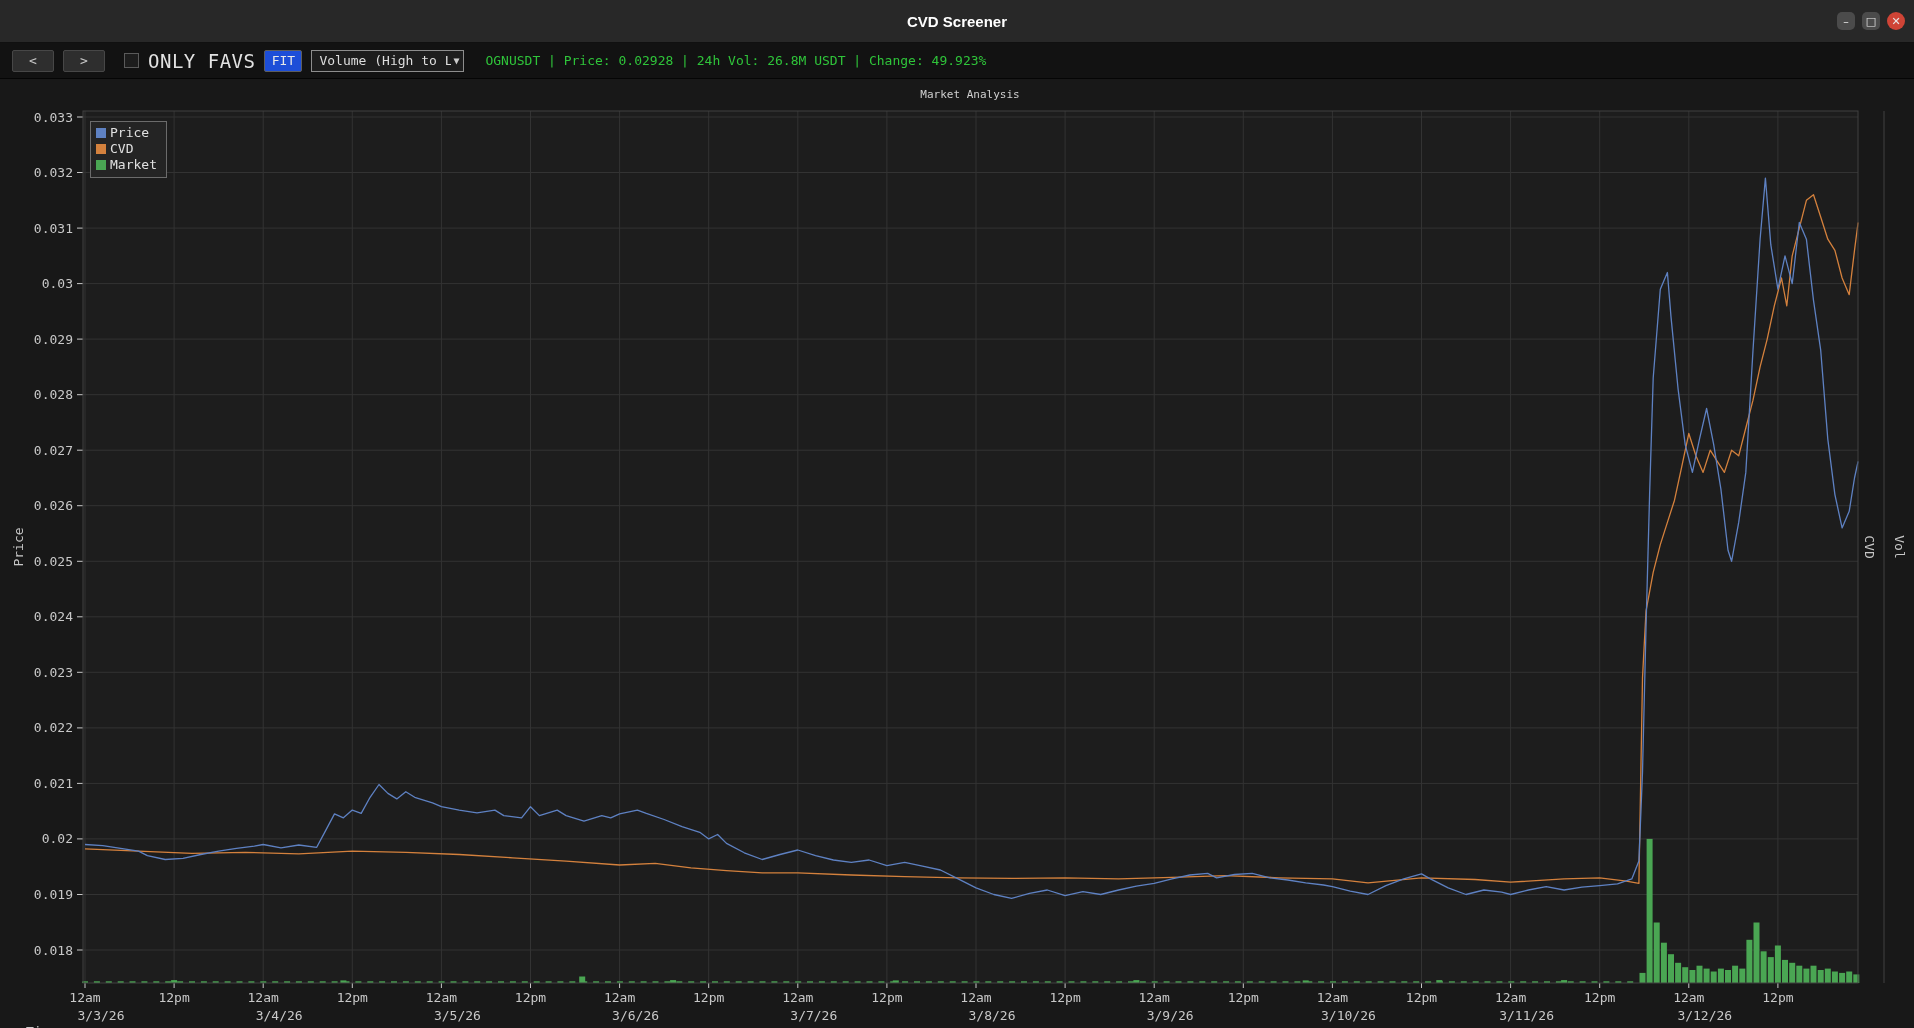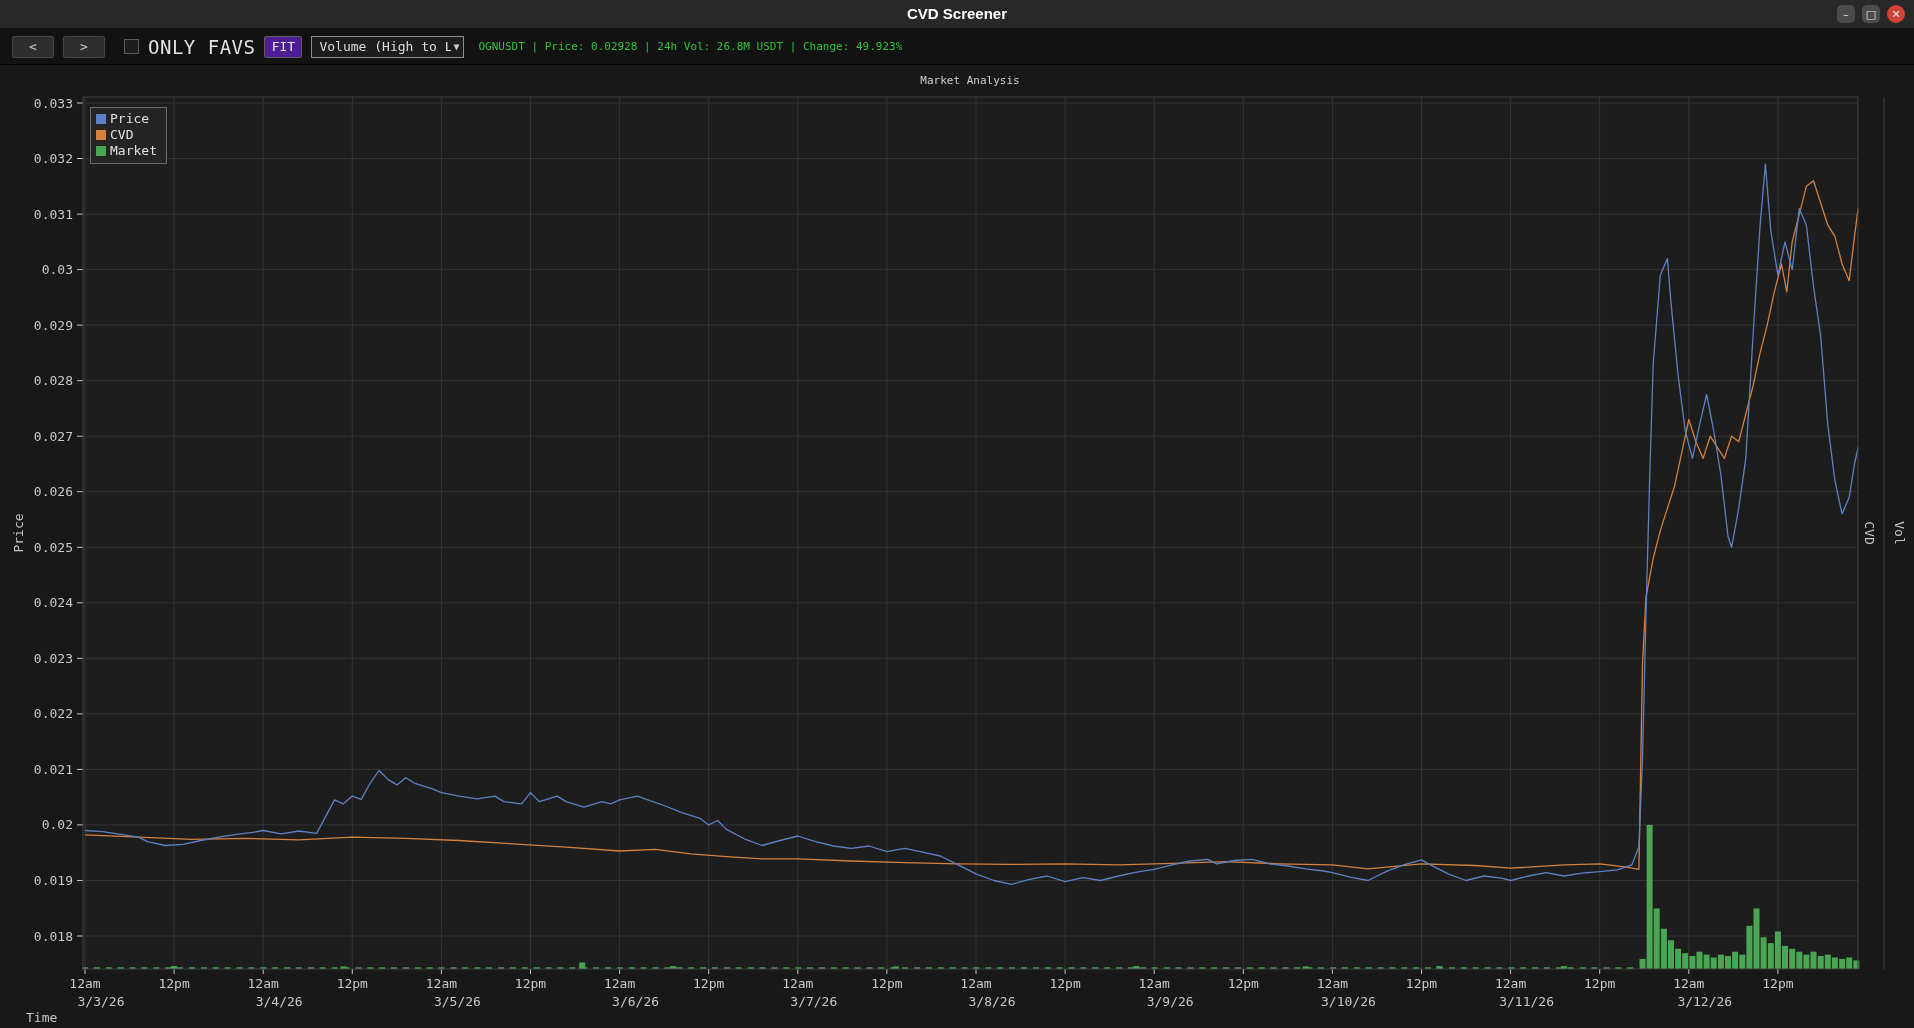--- a/index.html
+++ b/index.html
@@ -1,31 +1,31 @@
 <!DOCTYPE html>
 <html><head>
 <meta charset="utf-8">
 <style>
   *{box-sizing:border-box;margin:0;padding:0}
   body{background:#0b0b0b}
   .window{width:1914px;height:1028px;display:flex;flex-direction:column;background:#181818;overflow:hidden;position:relative}
-  .titlebar{flex:0 0 27px;background:#282828;position:relative;display:flex;justify-content:flex-end;padding:5px 9px;border-bottom:1px solid #101010}
+  .titlebar{flex:0 0 27px;background:#282828;position:relative;display:flex;align-items:center;justify-content:flex-end;padding:12px 9px;border-bottom:1px solid #101010}
   .title{position:absolute;left:0;right:0;text-align:center;color:#ffffff;font:bold 15px "Liberation Sans",sans-serif}
   .controls{display:flex;gap:7px;z-index:2}
   .ctrl{width:18px;height:18px;border-radius:5px;background:#4b4b4b;color:#e8e8e8;font:11px "DejaVu Sans",sans-serif;display:flex;align-items:center;justify-content:center;cursor:default;line-height:1}
   .ctrl-close{background:#cf4436;border-radius:9px}
   .toolbar{flex:0 0 36px;background:#121212;display:flex;align-items:center;gap:9px;padding:0 12px;font-family:"DejaVu Sans Mono",monospace;border-bottom:1px solid #050505}
   .tb-btn{background:#2e2e2e;border:1px solid #474747;color:#c9c9c9;height:22px;min-width:42px;font:13px "DejaVu Sans Mono",monospace;border-radius:2px;cursor:default}
-  .tb-btn-fit{min-width:38px;background:#4c1d95;border-color:#5d5d5d;color:#e8e8e8}
+  .tb-btn-fit{min-width:38px;background:#1d4ed8;border-color:#5d5d5d;color:#e8e8e8}
   .checkbox{width:15px;height:15px;background:#1d1d1d;border:1px solid #5a5a5a;margin-left:10px;display:inline-block;cursor:default}
   .tb-label{color:#e2e2e2;font-size:19px;letter-spacing:.5px}
   .dropdown{display:flex;align-items:center;height:22px;border:1px solid #8d8d8d;background:#1d1d1d;color:#dddddd;font-size:13px;padding:0 4px 0 7px;width:153px;cursor:default}
   .dd-value{flex:1;white-space:nowrap;overflow:hidden}
   .dd-caret{font-size:10px;margin-left:2px;color:#cccccc;flex:0 0 auto}
-  .status{font-size:11px;margin-left:5px;white-space:nowrap}
+  .status{font-size:13px;margin-left:12px;white-space:nowrap}
   .chart{flex:1;position:relative;background:#181818;font-family:"DejaVu Sans Mono",monospace}
   #chart-svg{position:absolute;left:0;top:0}
   .chart-title{position:absolute;top:9px;left:26px;right:0;text-align:center;color:#cfcfcf;font-size:11px}
   .axlabel{position:absolute;color:#c8c8c8;font-size:13px;white-space:nowrap}
   .axlabel-price{left:18px;top:468px;transform:translate(-50%,-50%) rotate(-90deg)}
   .axlabel-time{left:26px;right:0;top:945px;text-align:left}
   .axlabel-cvd{left:1869px;top:468px;transform:translate(-50%,-50%) rotate(90deg)}
   .axlabel-vol{left:1899px;top:468px;transform:translate(-50%,-50%) rotate(90deg)}
   .legend{position:absolute;left:90px;top:42px;background:#242424;border:1px solid #6b6b6b;padding:3px 9px 4px 5px;font-size:13px;color:#e0e0e0}
   .legend-row{display:flex;align-items:center;gap:4px;line-height:16px}

